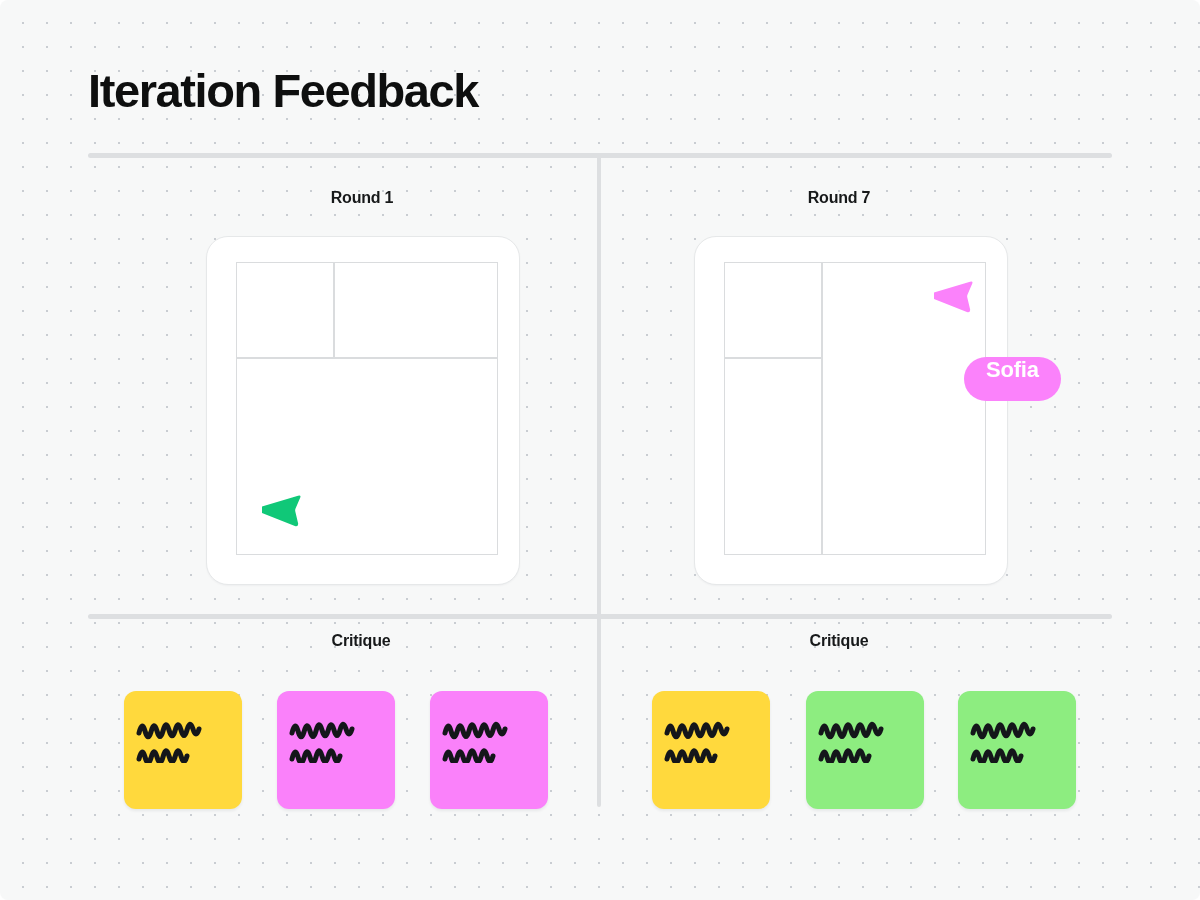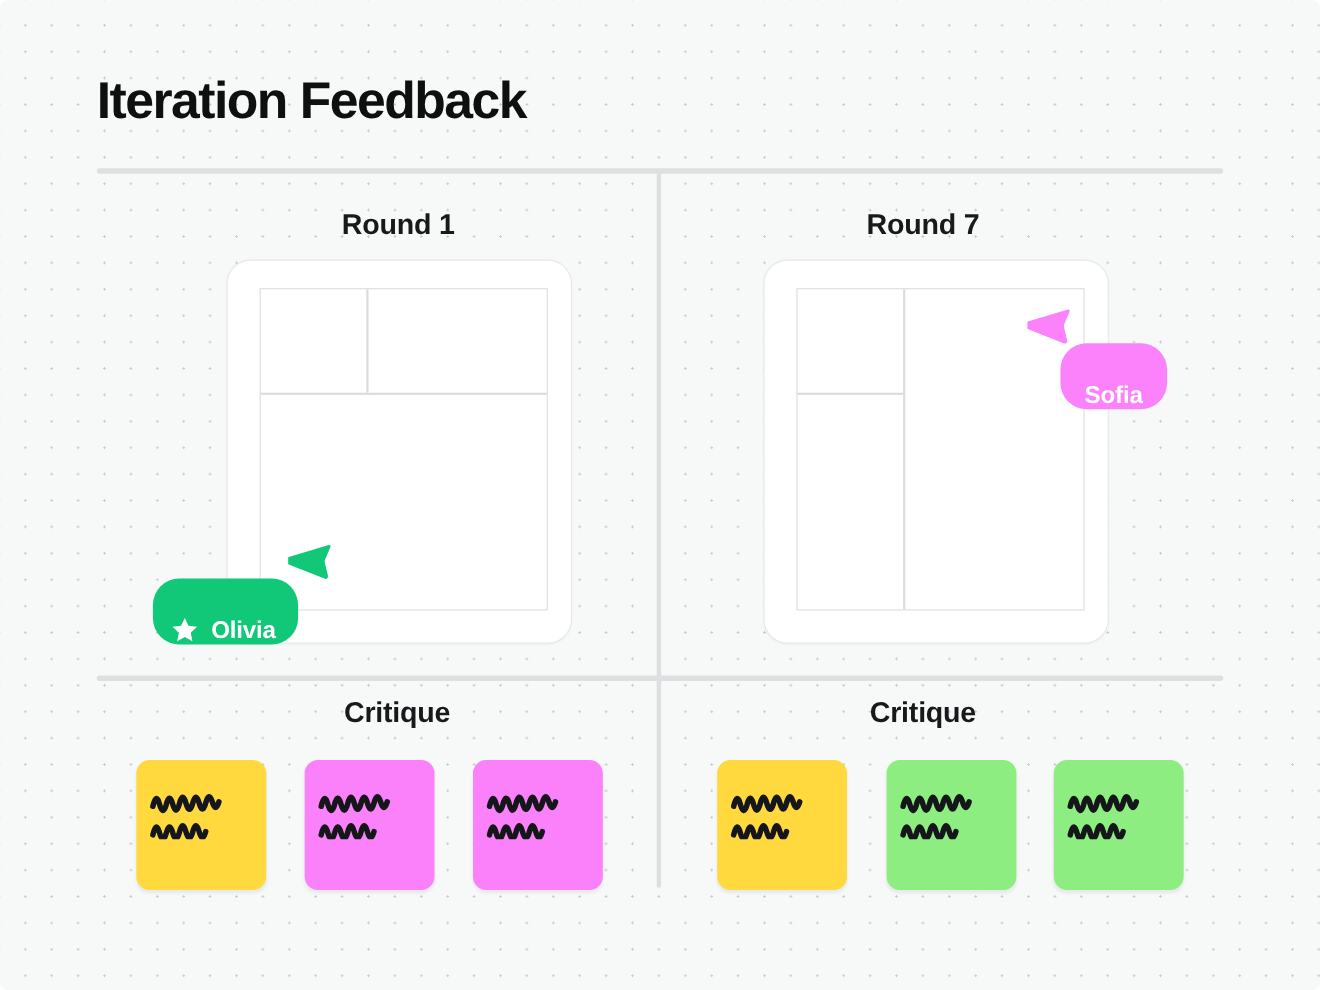--- a/index.html
+++ b/index.html
@@ -51,21 +51,21 @@
     background: #dddfe1;
     border-radius: 3px;
   }
   #divider-top   { left: 88px;  top: 153px; width: 1024px; height: 5px; }
   #divider-mid   { left: 88px;  top: 614px; width: 1024px; height: 5px; }
   #divider-vert  { left: 597px; top: 155px; width: 4px;    height: 652px; }
 
   
   .col-heading {
     position: absolute;
-    font-size: 26px;
+    font-size: 16px;
     font-weight: bold;
     color: #17191a;
     letter-spacing: -0.2px;
     text-align: center;
     white-space: nowrap;
     transform: translateX(-50%);
   }
   #heading-round-1  { left: 362px;  top: 189px; }
   #heading-round-2  { left: 839px;  top: 189px; }
   #heading-critique-1 { left: 361px; top: 632px; }
@@ -105,31 +105,32 @@
     height: 46px;
   }
   .cursor svg { display:block; width:100%; height:100%; }
 
   #cursor-olivia { left: 262px; top: 489px; }
   #cursor-sofia  { left: 934px; top: 275px; }
 
   .name-pill {
     position: absolute;
     display: flex;
-    align-items: flex-end;
+    align-items: flex-start;
     gap: 11px;
-    height: 60px;
+    height: 44px;
     padding: 0 20px;
     border-radius: 24px;
     color: #ffffff;
     font-size: 22px;
     font-weight: bold;
     letter-spacing: -0.2px;
     white-space: nowrap;
     box-sizing: border-box;
+    margin-top: 45px;
   }
   #pill-olivia {
     left: 139px; top: 526px;
     background: #10c878;
     padding-left: 16px;
   }
   #pill-sofia {
     left: 964px; top: 312px;
     background: #fb82fb;
     padding: 0 22px;
@@ -187,28 +188,20 @@
 
       <div class="wire-line" style="left:0; top:94px; width:96px; height:1.5px;"></div>
     </div>
   </div>
 
   <div class="cursor" id="cursor-olivia">
     <svg viewBox="0 0 46 46" xmlns="http://www.w3.org/2000/svg">
       <path d="M40 4 L6 21 Q3 22.5 5.5 25 L16.5 31 Q18 31.8 18.6 33.4 L23.5 44 Q24.8 46.5 26.4 43.6 L43 8.5 Q44.5 3 40 4 Z" transform="rotate(-132 23 23)" fill="#10c878"></path>
     </svg>
   </div>
-  <div class="name-pill" id="pill-olivia">
-    <span class="pill-star">
-      <svg viewBox="0 0 24 24" xmlns="http://www.w3.org/2000/svg">
-        <path d="M12 1.6l3.1 6.6 7.2.9-5.3 5 1.4 7.1L12 17.7 5.6 21.2 7 14.1 1.7 9.1l7.2-.9z" fill="#ffffff"></path>
-      </svg>
-    </span>
-    <span>Olivia</span>
-  </div>
 
   <div class="cursor" id="cursor-sofia">
     <svg viewBox="0 0 46 46" xmlns="http://www.w3.org/2000/svg">
       <path d="M40 4 L6 21 Q3 22.5 5.5 25 L16.5 31 Q18 31.8 18.6 33.4 L23.5 44 Q24.8 46.5 26.4 43.6 L43 8.5 Q44.5 3 40 4 Z" transform="rotate(-132 23 23)" fill="#fb82fb"></path>
     </svg>
   </div>
   <div class="name-pill" id="pill-sofia">
     <span>Sofia</span>
   </div>
 

